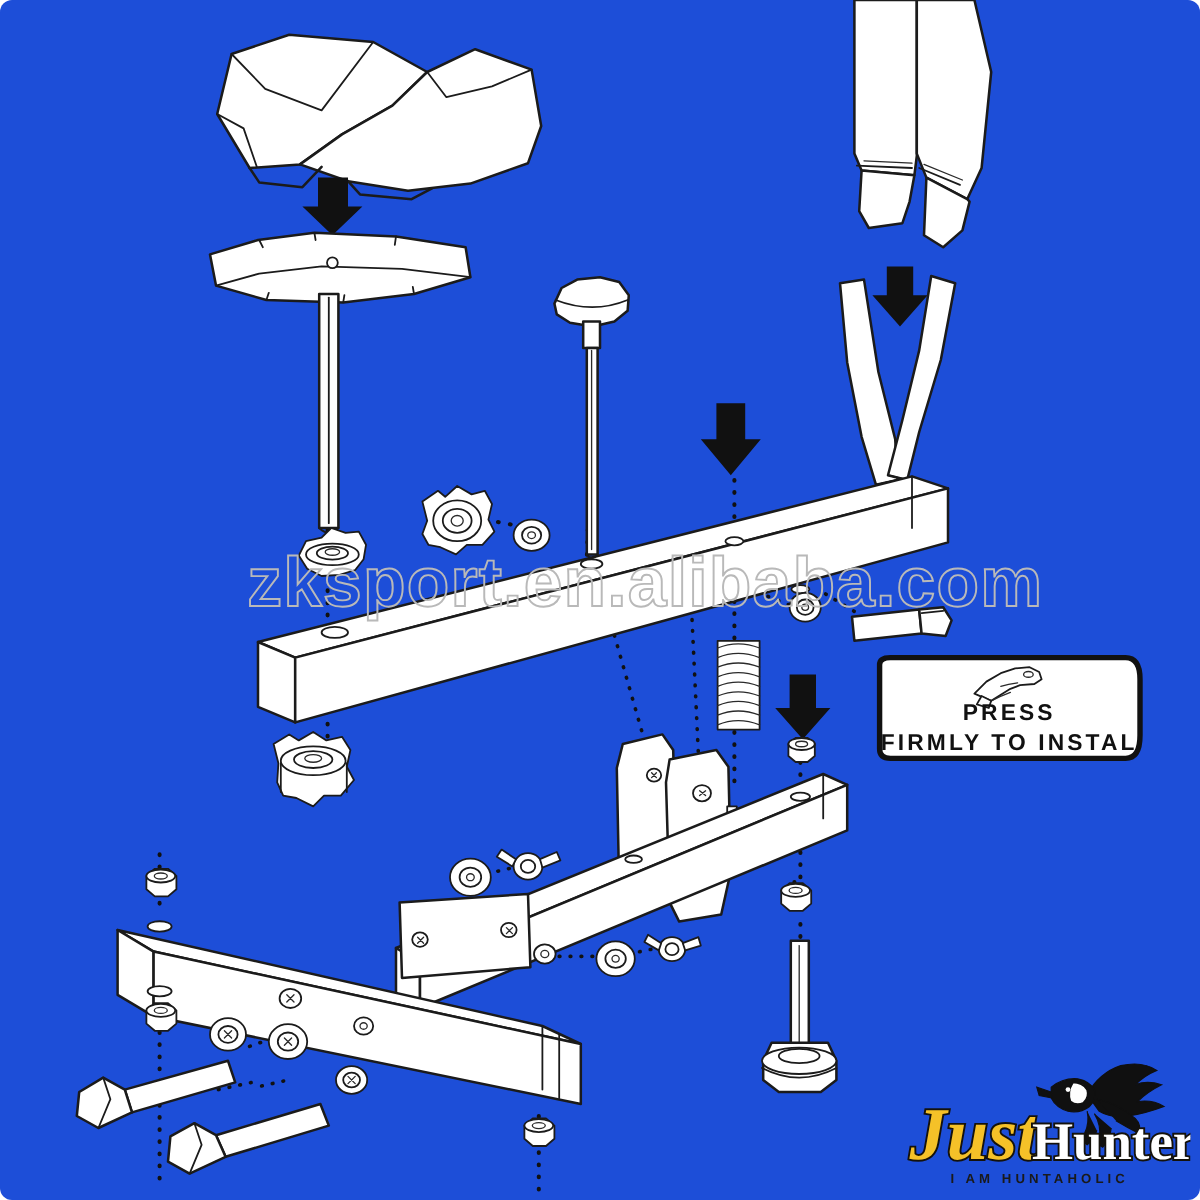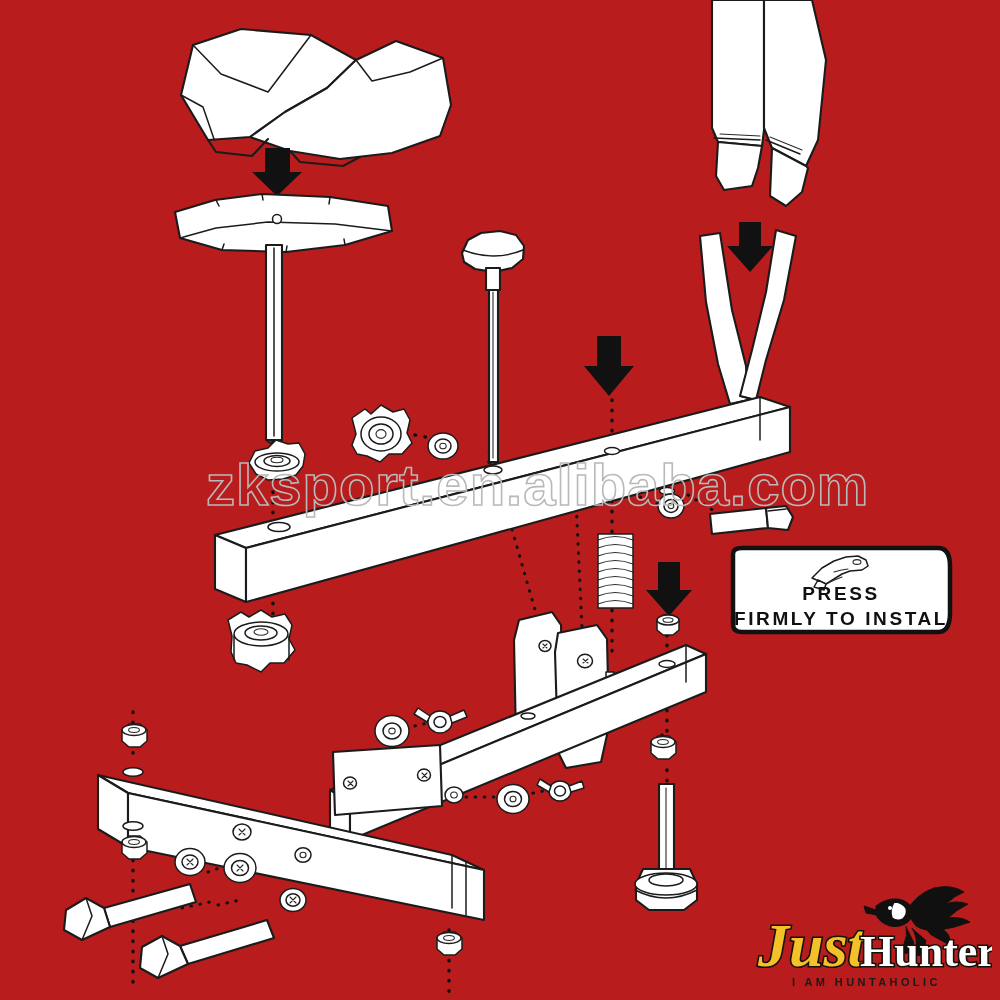--- a/index.html
+++ b/index.html
@@ -12,21 +12,22 @@
     width: 1000px;
     height: 1000px;
     overflow: hidden;
     font-family: "Liberation Sans", sans-serif;
     position: relative;
   }
   #stage {
     position: relative;
     width: 1000px;
     height: 1000px;
-    background: #b91c1c;
+    background: #1d4ed8;
+    border-radius: 10px;
   }
   #diagram {
     position: absolute;
     left: 0;
     top: 0;
     width: 1000px;
     height: 1000px;
   }
   .ln {
     fill: none;

